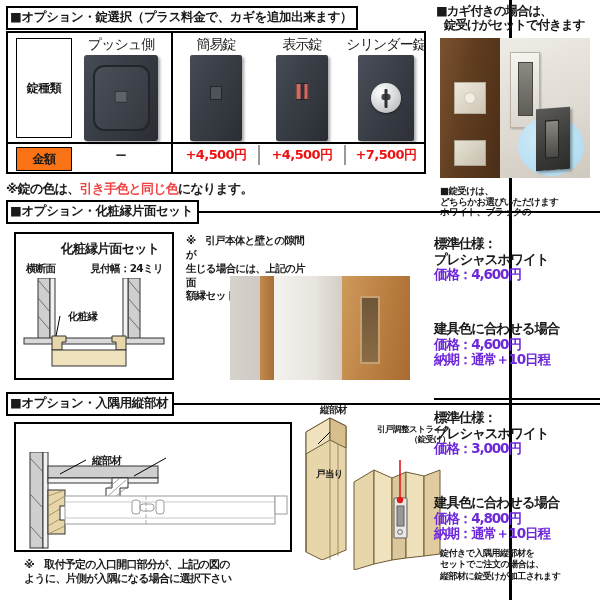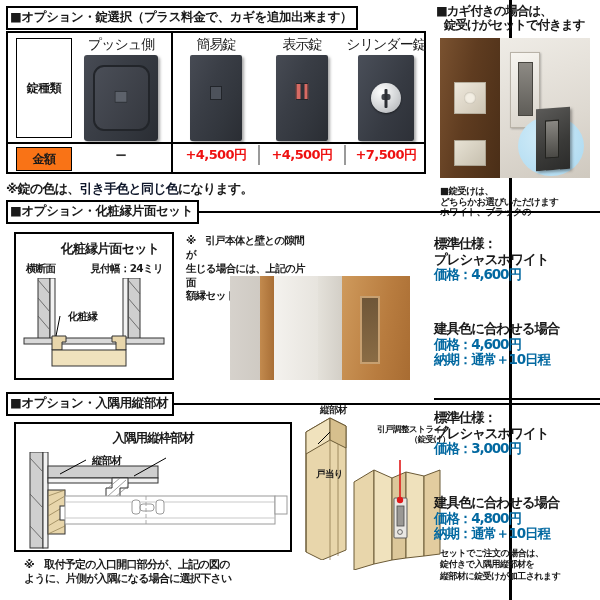--- a/index.html
+++ b/index.html
@@ -59,21 +59,21 @@
          background:radial-gradient(circle at 35% 30%,#ffffff,#d2d4d6 55%,#a9abaf 100%);
          box-shadow:0 1px 2px rgba(0,0,0,.5);}
   .plate.cyl .cyl-out:after{content:"";position:absolute;left:50%;top:6px;transform:translateX(-50%);
          width:3px;height:19px;background:#2c2f34;border-radius:1px;}
   .plate.cyl .cyl-out:before{content:"";position:absolute;left:50%;top:11px;transform:translateX(-50%);
          width:9px;height:6px;background:#43464c;border-radius:2px;}
 
   
   .note-lock{position:absolute;left:6px;top:180px;font-size:13px;font-weight:bold;
              letter-spacing:-0.8px;white-space:nowrap;}
-  .note-lock .red{color:#0f172a;}
+  .note-lock .red{color:#ef4444;}
 
   
   .r1-title{position:absolute;left:436px;top:4px;width:162px;font-size:12.5px;font-weight:bold;
             line-height:1.15;letter-spacing:-1px;}
   .r1-photo{position:absolute;left:440px;top:38px;width:150px;height:140px;overflow:hidden;
             background:#efeae3;}
   .ph-wood{position:absolute;left:0;top:0;width:60px;height:100%;
            background:linear-gradient(100deg,#6a4427,#523venue);
            background:linear-gradient(100deg,#7a5230 0%,#5f3c20 45%,#4a2e17 100%);}
   .ph-wall{position:absolute;left:60px;top:0;right:0;height:100%;
@@ -107,21 +107,21 @@
   .s2-l1{position:absolute;left:10px;top:28px;font-size:10.5px;font-weight:bold;letter-spacing:-0.7px;}
   .s2-l2{position:absolute;right:9px;top:28px;font-size:10.5px;font-weight:bold;letter-spacing:-0.7px;}
   .s2-l3{position:absolute;left:52px;top:76px;font-size:10.5px;font-weight:bold;letter-spacing:-0.7px;}
 
   .s2-note{position:absolute;left:186px;top:234px;width:124px;font-size:10.5px;font-weight:bold;
            line-height:1.32;letter-spacing:-0.7px;}
   .s2-photo{position:absolute;left:230px;top:276px;width:180px;height:104px;overflow:hidden;}
   .s2-photo .strip{position:absolute;top:0;height:100%;}
   .s2-right{position:absolute;left:434px;top:236px;width:164px;}
   .blk{font-size:13.5px;font-weight:bold;line-height:1.16;letter-spacing:-1.1px;white-space:nowrap;}
-  .red{color:#0369a1;}
+  .red{color:#6d28d9;}
 
   
   .s3-box{position:absolute;left:14px;top:422px;width:278px;height:130px;
           border:2px solid #000;background:#fff;box-sizing:border-box;}
   .s3-title{position:absolute;top:6px;left:0;width:100%;text-align:center;font-size:12.5px;
             font-weight:bold;letter-spacing:-0.9px;}
   .s3-lab{position:absolute;left:76px;top:30px;font-size:10.5px;font-weight:bold;letter-spacing:-0.7px;}
   .s3-note{position:absolute;left:24px;top:558px;width:260px;font-size:11px;font-weight:bold;
            line-height:1.25;letter-spacing:-0.75px;}
 
@@ -273,21 +273,20 @@
     <div class="blk red">価格：4,600円</div>
     <div class="blk red">納期：通常＋10日程</div>
   </div>
 
   <div class="sec-head" style="left:6px;top:392px;width:594px;">
     <span class="box">■オプション・入隅用縦部材</span>
     <span class="rule"></span>
   </div>
 
   <div class="s3-box">
-    <div class="s3-title">入隅用縦枠部材</div>
     <div class="s3-lab">縦部材</div>
     <svg width="274" height="98" viewBox="0 0 274 98" style="position:absolute;left:0;top:28px;">
 
       <rect x="14" y="0" width="13" height="96" fill="#cfcfcf" stroke="#333" stroke-width="1"></rect>
       <rect x="27" y="0" width="5" height="96" fill="#f2f2f2" stroke="#333" stroke-width="1"></rect>
       <line x1="14" y1="6" x2="27" y2="20" stroke="#555" stroke-width="0.8"></line>
       <line x1="14" y1="42" x2="27" y2="56" stroke="#555" stroke-width="0.8"></line>
       <line x1="14" y1="74" x2="27" y2="88" stroke="#555" stroke-width="0.8"></line>
 
       <rect x="32" y="14" width="110" height="12" fill="#cfcfcf" stroke="#333" stroke-width="1"></rect>
@@ -366,18 +365,18 @@
     <div class="blk">標準仕様：</div>
     <div class="blk">プレシャスホワイト</div>
     <div class="blk red">価格：3,000円</div>
     <div style="height:38px;"></div>
     <div class="blk">建具色に合わせる場合</div>
     <div class="blk red">価格：4,800円</div>
     <div class="blk red">納期：通常＋10日程</div>
   </div>
 
   <div class="s3-foot">
+    <div>錠付きで入隅用縦部材を</div>
     <div>セットでご注文の場合は、</div>
-    <div>錠付きで入隅用縦部材を</div>
     <div>縦部材に錠受けが加工されます</div>
   </div>
 
 </div>
 
 </body></html>

